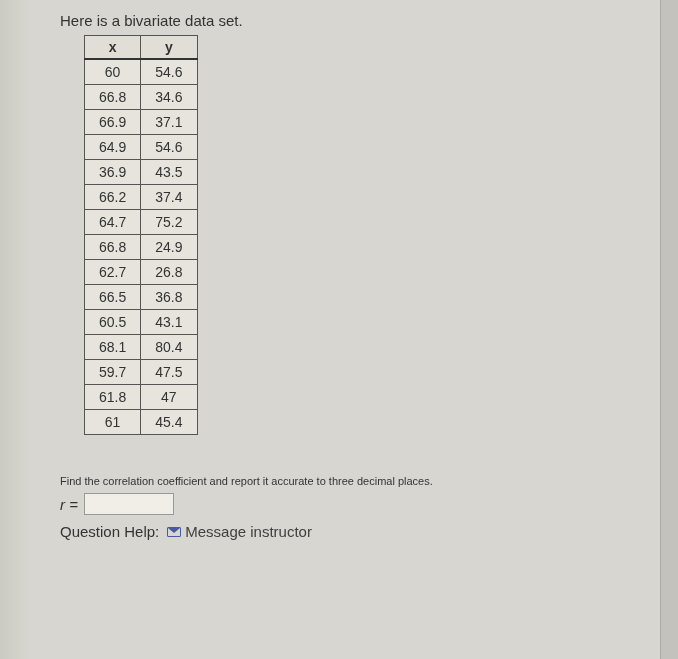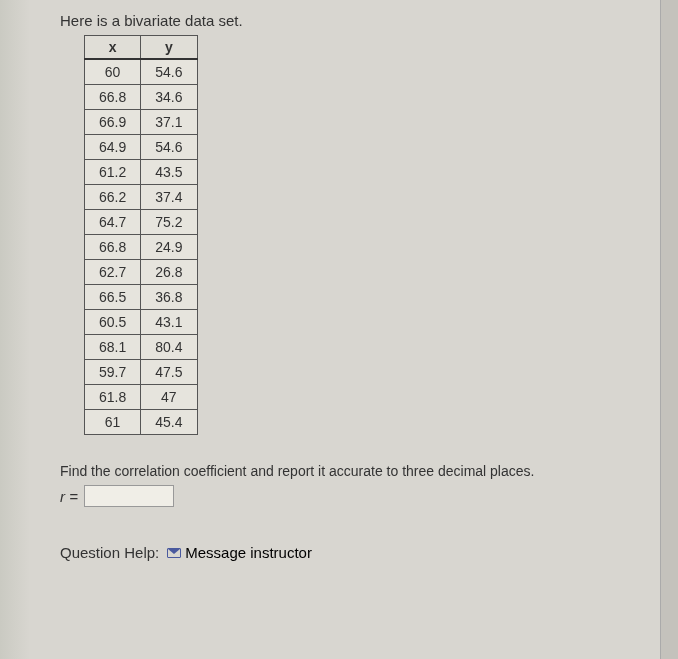--- a/index.html
+++ b/index.html
@@ -53,51 +53,51 @@
       font-weight: bold;
       background: #e0ded7;
       padding: 3px 20px;
       border-bottom: 2px solid #333;
     }
     table.data-table td {
       padding: 4px 14px;
       min-width: 44px;
     }
     .prompt {
-      margin-top: 28px;
-      font-size: 14px;
+      margin-top: 40px;
+      font-size: 11px;
       color: #333;
     }
     .answer-row {
       margin-top: 6px;
       display: flex;
       align-items: center;
       gap: 6px;
       font-size: 15px;
       font-style: italic;
       color: #333;
     }
     .answer-row input {
       width: 90px;
       height: 22px;
       border: 1px solid #999;
       background: #f0eee7;
       font-size: 14px;
       padding: 2px 4px;
     }
     .help-row {
-      margin-top: 37px;
+      margin-top: 8px;
       font-size: 15px;
       color: #333;
       display: flex;
       align-items: center;
       gap: 8px;
     }
     .help-link {
-      color: #000000;
+      color: #404040;
       display: flex;
       align-items: center;
       gap: 4px;
       cursor: pointer;
     }
     .envelope-icon {
       width: 14px;
       height: 10px;
       border: 1px solid #4a5a9e;
       border-radius: 1px;
@@ -142,21 +142,21 @@
         </tr>
         <tr>
           <td>66.9</td>
           <td>37.1</td>
         </tr>
         <tr>
           <td>64.9</td>
           <td>54.6</td>
         </tr>
         <tr>
-          <td>61.2</td>
+          <td>36.9</td>
           <td>43.5</td>
         </tr>
         <tr>
           <td>66.2</td>
           <td>37.4</td>
         </tr>
         <tr>
           <td>64.7</td>
           <td>75.2</td>
         </tr>

